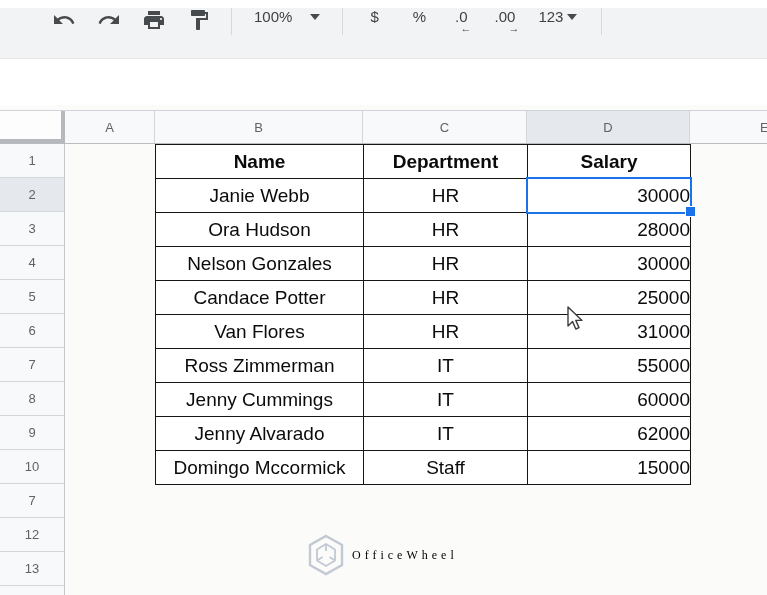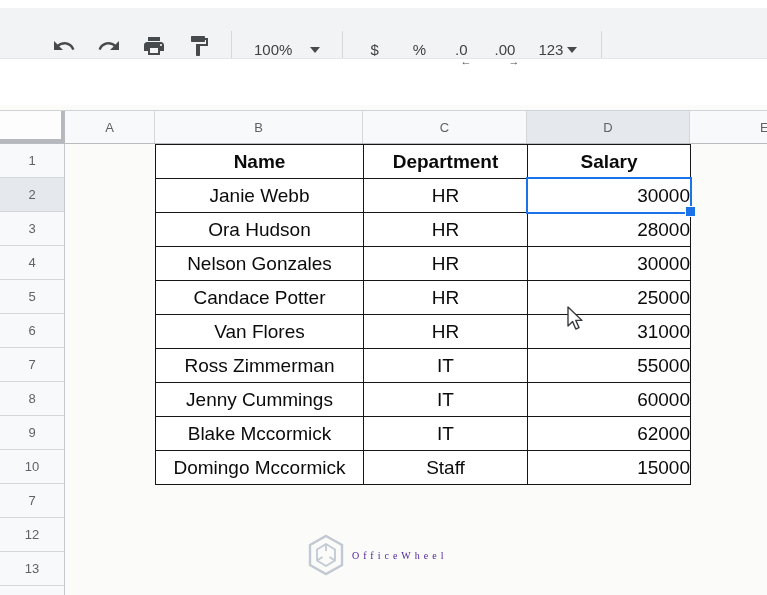--- a/index.html
+++ b/index.html
@@ -1,21 +1,21 @@
 <!DOCTYPE html>
 <html><head>
 <meta charset="utf-8">
 <style>
   html,body{margin:0;padding:0;}
   #screen{position:relative;width:767px;height:595px;overflow:hidden;background:#ffffff;
           font-family:"Liberation Sans",sans-serif;}
 
   
   .toolbar{position:absolute;top:8px;left:0;width:767px;height:51px;background:#f2f3f4;
-           border-bottom:1px solid #e4e6e8;display:flex;align-items:flex-end;padding-left:52px;
+           border-bottom:1px solid #e4e6e8;display:flex;align-items:flex-start;padding-left:52px;
            box-sizing:border-box;}
   .tb-icon{width:24px;height:24px;flex:0 0 auto;cursor:pointer;}
   .tb-icon svg{width:24px;height:24px;fill:#474a4c;}
   .tb-div{width:1px;height:27px;background:#d6d9db;flex:0 0 auto;}
   .tb-text{font-size:15px;color:#3f4244;}
   .caret{width:0;height:0;border-left:5px solid transparent;border-right:5px solid transparent;
          border-top:6px solid #474a4c;flex:0 0 auto;}
   .fmt-btn{position:relative;font-size:15px;color:#3f4244;cursor:pointer;}
   .fmt-arrow{position:absolute;top:14px;right:-4px;font-size:11px;color:#474a4c;}
 
@@ -65,22 +65,22 @@
 
   
   .sel-cell{position:absolute;left:526px;top:177px;width:166px;height:37px;
             border:2px solid #1a73e8;box-sizing:border-box;pointer-events:none;}
   .fill-handle{position:absolute;left:685px;top:206px;width:9px;height:9px;background:#1a73e8;
                border:1px solid #ffffff;cursor:crosshair;}
 
   
   .watermark{position:absolute;left:306px;top:534px;display:flex;align-items:center;}
   .watermark svg{width:40px;height:42px;}
-  .wm-text{font-family:"Liberation Serif",serif;font-size:10px;letter-spacing:4px;
-           color:#4c1d95;margin-left:6px;}
+  .wm-text{font-family:"Liberation Serif",serif;font-size:12px;letter-spacing:4px;
+           color:#000000;margin-left:6px;}
   .cursor{position:absolute;left:566px;top:306px;pointer-events:none;}
 </style>
 </head>
 <body>
 
 <div id="screen">
 
   <div class="toolbar">
     <div class="tb-icon">
       <svg viewBox="0 0 24 24">
@@ -197,21 +197,21 @@
       <td class="name">Ross Zimmerman</td>
       <td class="dept">IT</td>
       <td class="sal">55000</td>
     </tr>
     <tr>
       <td class="name">Jenny Cummings</td>
       <td class="dept">IT</td>
       <td class="sal">60000</td>
     </tr>
     <tr>
-      <td class="name">Blake Mccormick</td>
+      <td class="name">Jenny Alvarado</td>
       <td class="dept">IT</td>
       <td class="sal">62000</td>
     </tr>
     <tr>
       <td class="name">Domingo Mccormick</td>
       <td class="dept">Staff</td>
       <td class="sal">15000</td>
     </tr>
   </tbody>
     </table>

